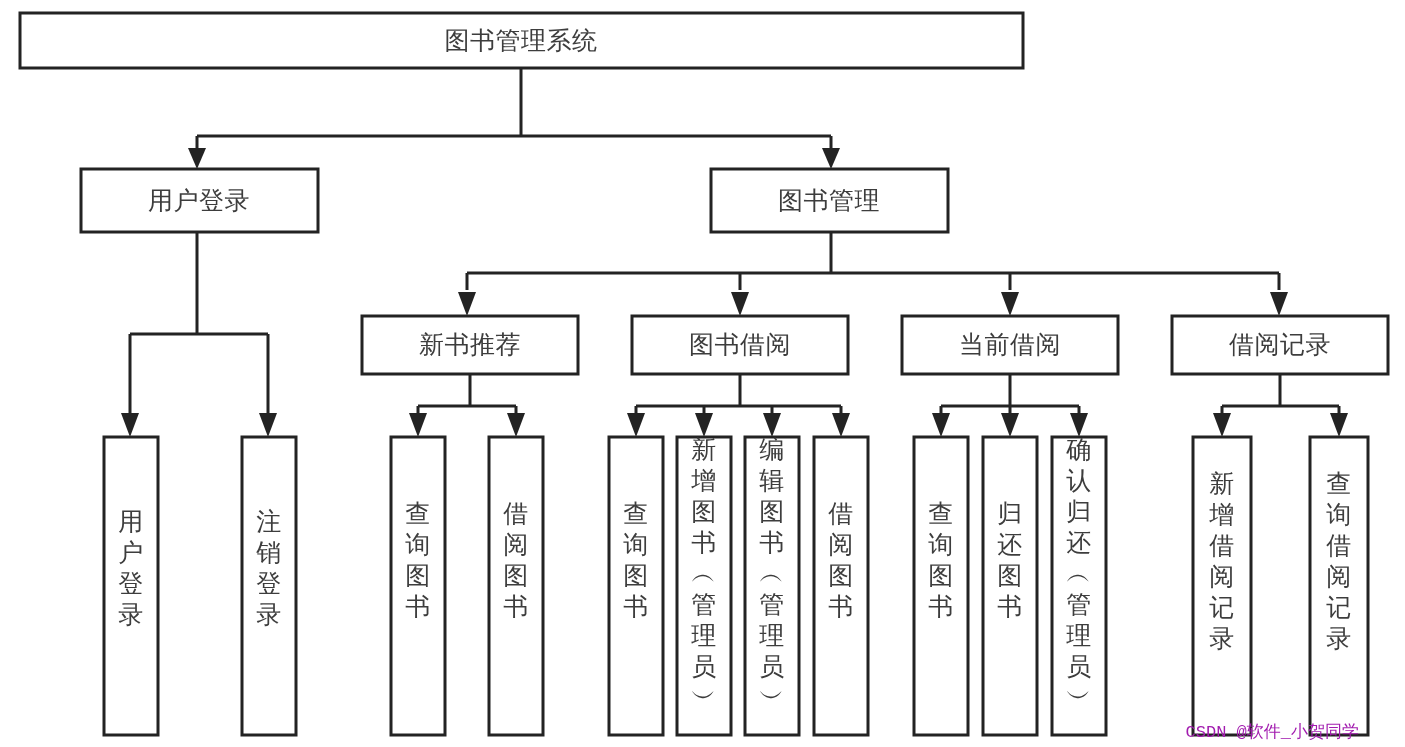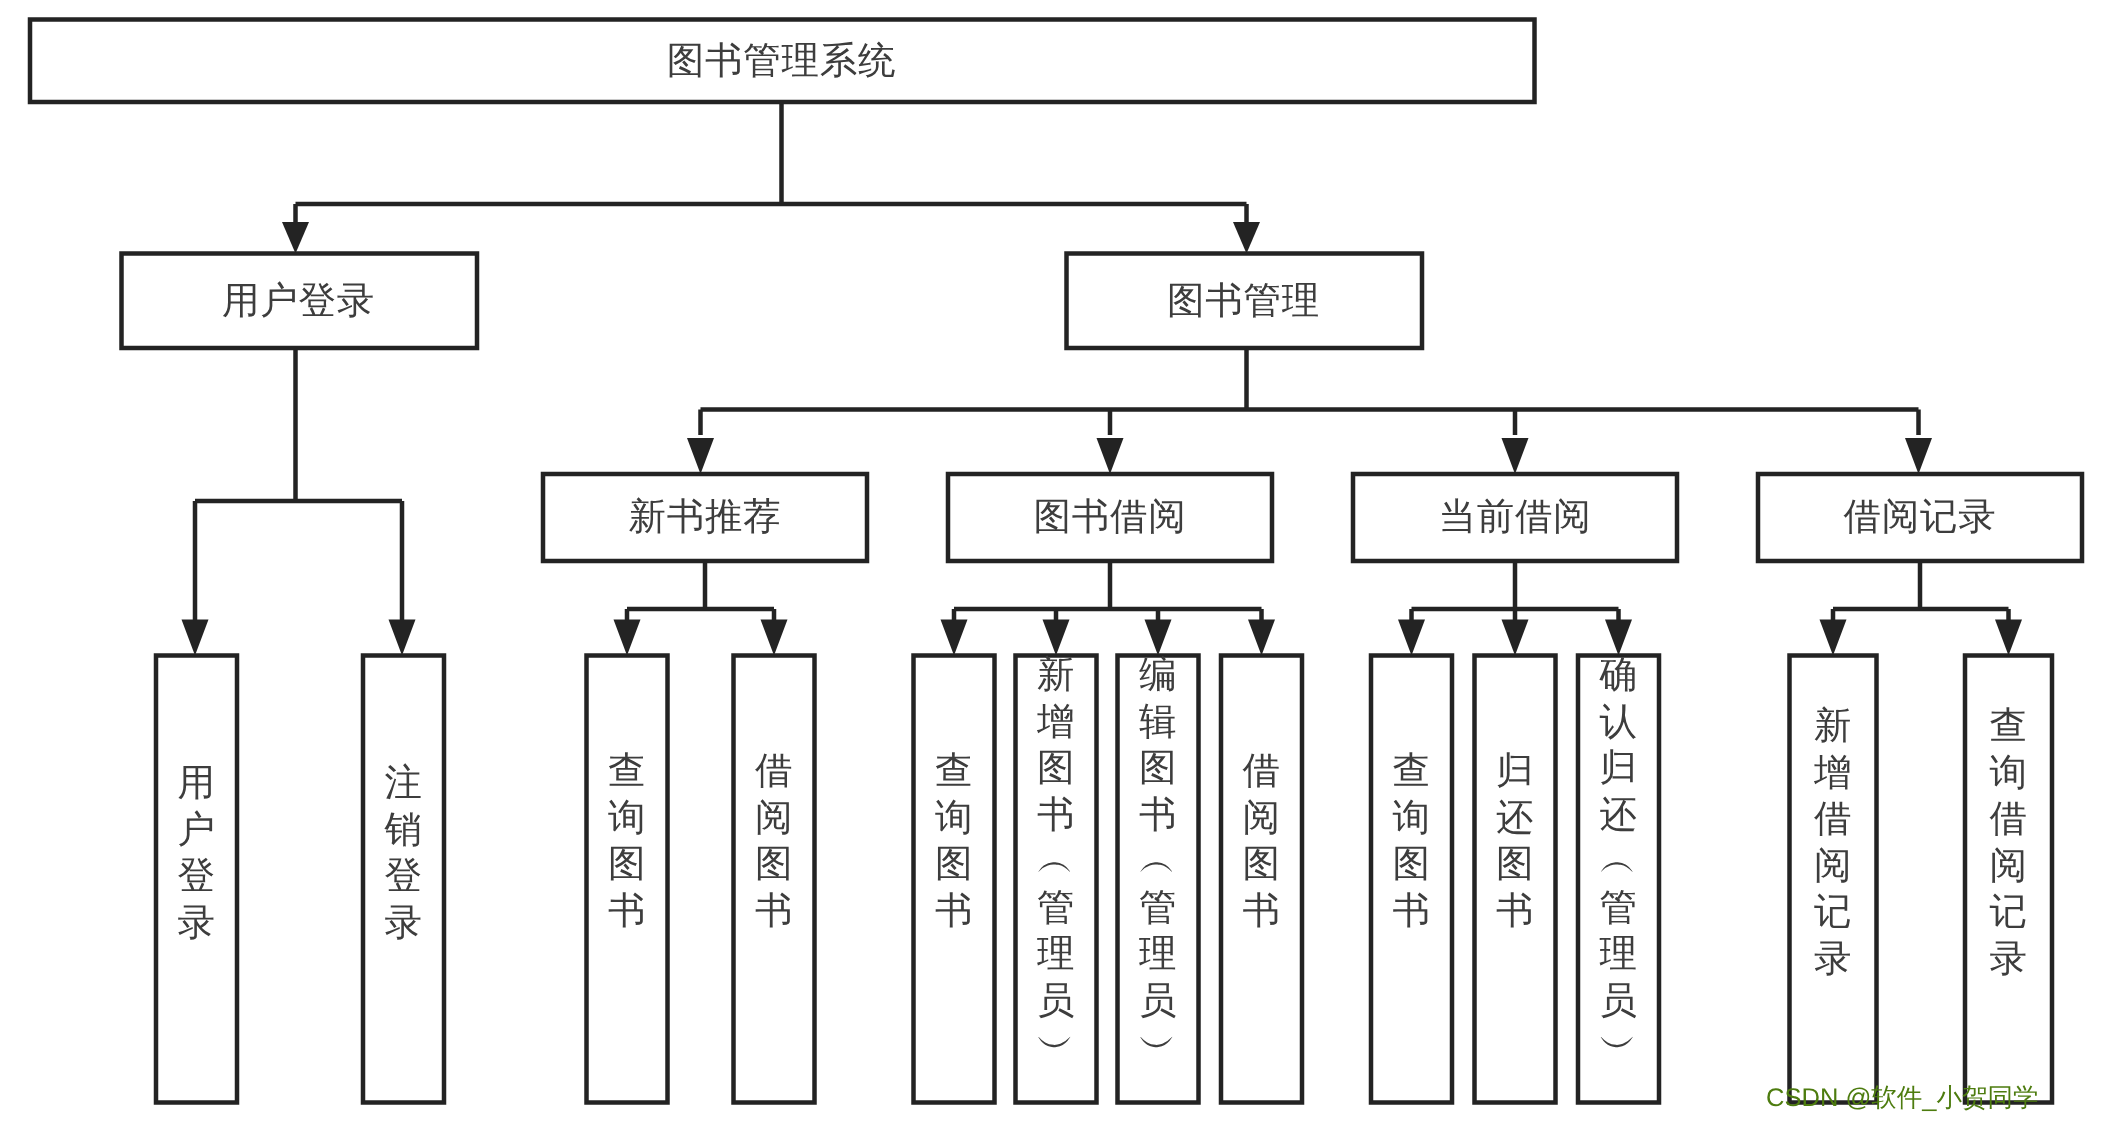--- a/index.html
+++ b/index.html
@@ -53,23 +53,23 @@
     stroke-width: 3;
     fill: none;
   }
   .arrow-head {
     fill: #232323;
   }
   .watermark {
     position: absolute;
     right: 8px;
     bottom: 4px;
-    color: #4d7c0f;
+    color: #a21caf;
     font-size: 17px;
-    font-family: Liberation Sans, sans-serif;
+    font-family: Liberation Mono, monospace;
     white-space: nowrap;
     pointer-events: none;
   }
 </style>
 </head>
 <body>
 
 <div id="diagram-root">
   <svg id="tree-svg" viewBox="0 0 1405 747" xmlns="http://www.w3.org/2000/svg">
 

